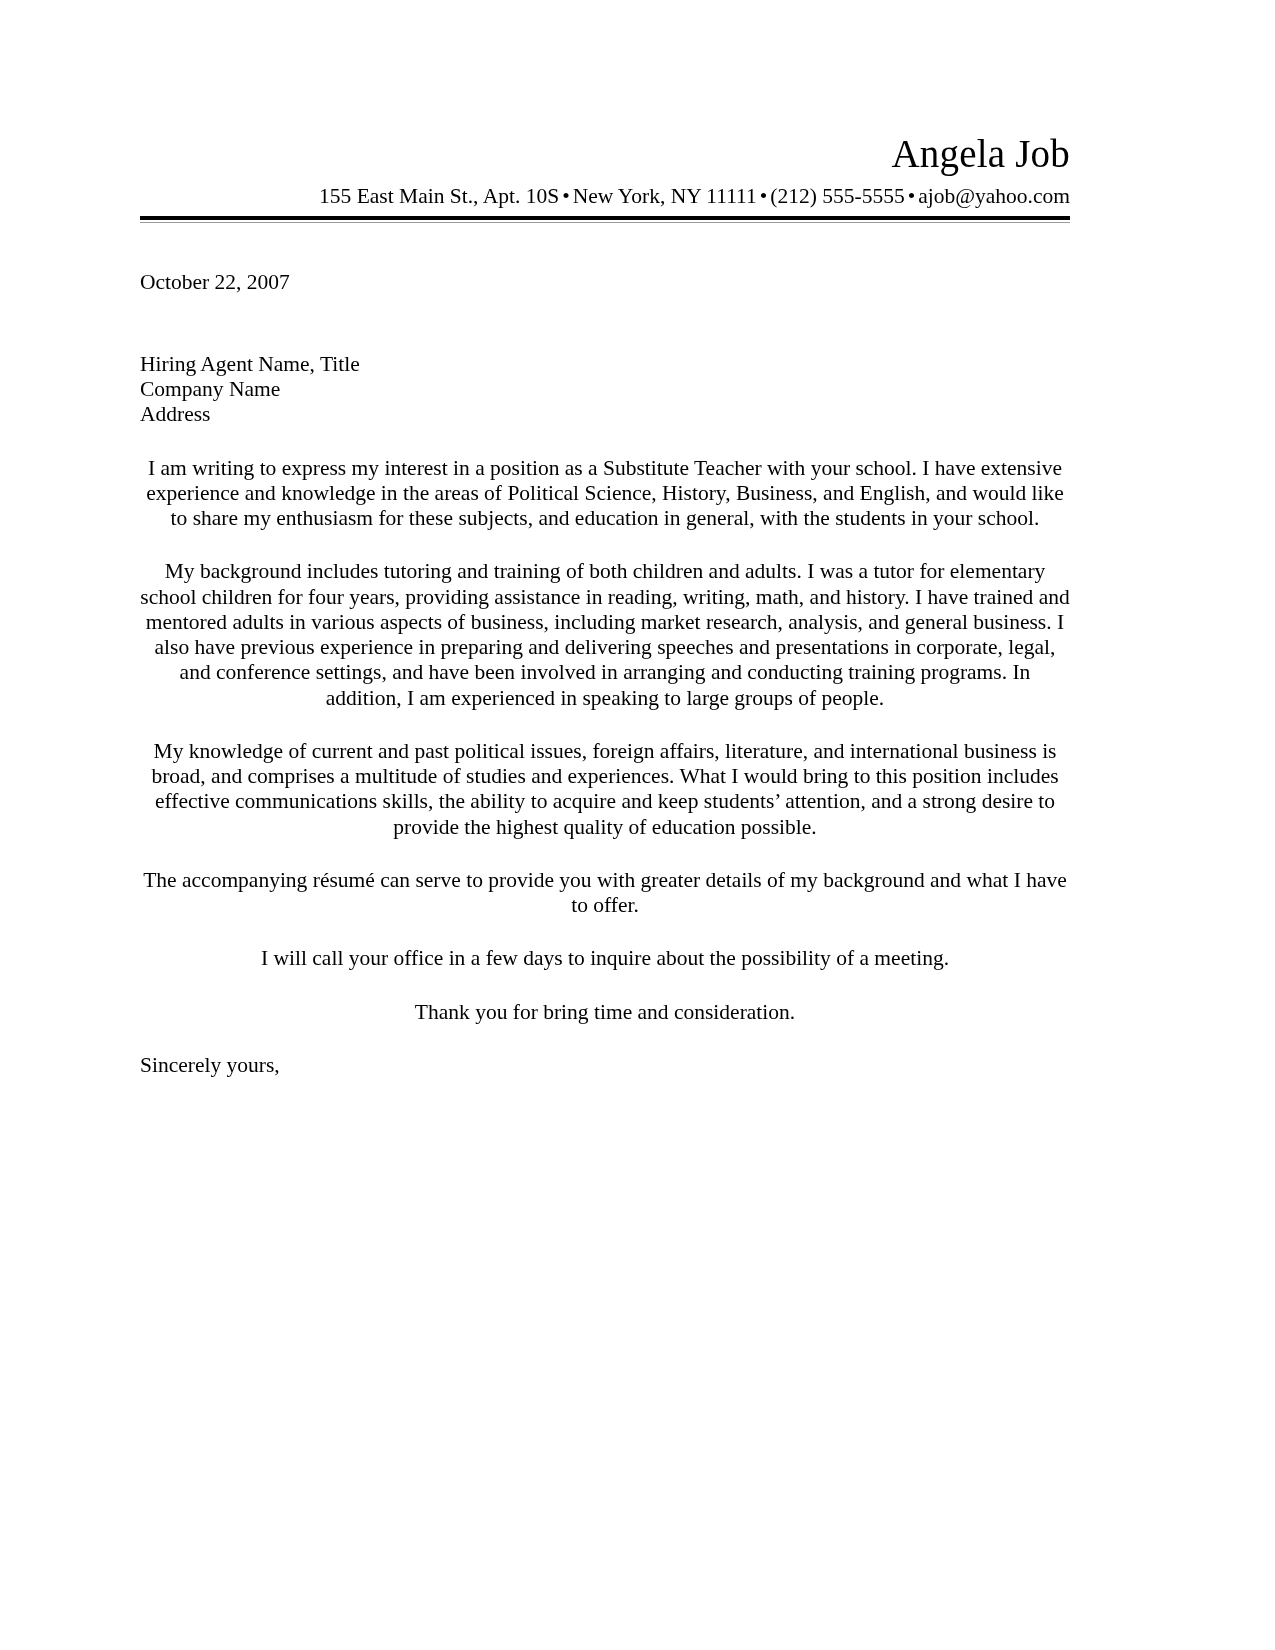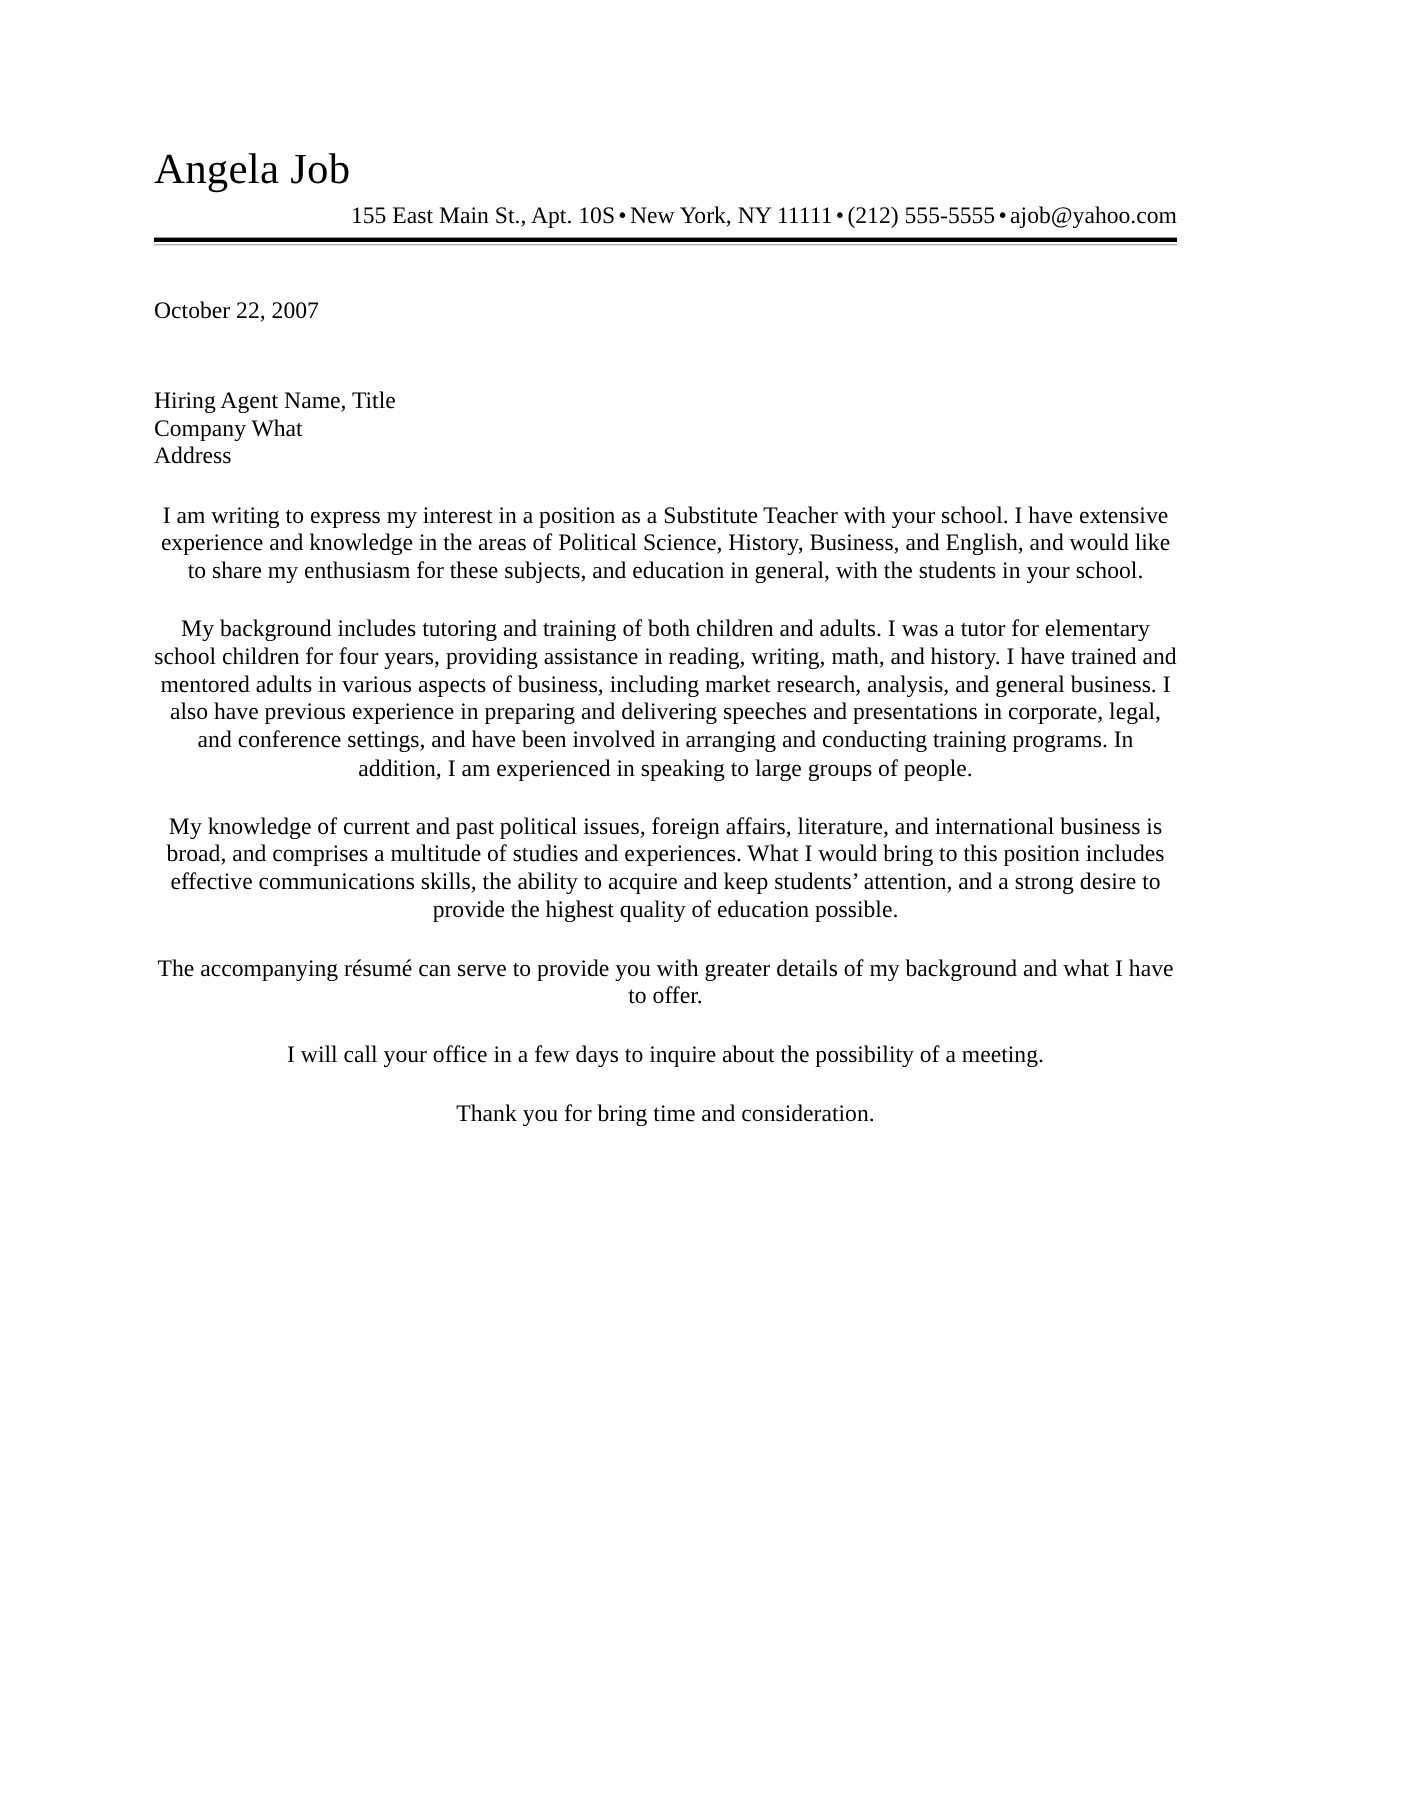--- a/index.html
+++ b/index.html
@@ -25,21 +25,21 @@
     position: absolute;
     left: 140px;
     top: 0;
     width: 930px;
   }
   
   .letterhead {
     padding-top: 132px;
   }
   .lh-name {
-    text-align: left;
+    text-align: right;
     font-size: 39px;
     line-height: 1.12;
     letter-spacing: 0.2px;
     font-weight: 400;
     white-space: nowrap;
   }
   .lh-contact {
     text-align: right;
     font-size: 21.5px;
     line-height: 1.25;
@@ -100,28 +100,29 @@
       </div>
       <div class="lh-rule"></div>
     </header>
 
     <section class="body-block">
 
       <div class="date-line">October 22, 2007</div>
 
       <div class="recipient">
         <div>Hiring Agent Name, Title</div>
-        <div>Company What</div>
+        <div>Company Name</div>
         <div>Address</div>
       </div>
 
 
       <p class="para">I am writing to express my interest in a position as a Substitute Teacher with your school.  I have extensive experience and knowledge in the areas of Political Science, History, Business, and English, and would like to share my enthusiasm for these subjects, and education in general, with the students in your school.</p>
       <p class="para">My background includes tutoring and training of both children and adults.  I was a tutor for elementary school children for four years, providing assistance in reading, writing, math, and history.  I have trained and mentored adults in various aspects of business, including market research, analysis, and general business.  I also have previous experience in preparing and delivering speeches and presentations in corporate, legal, and conference settings, and have been involved in arranging and conducting training programs.  In addition, I am experienced in speaking to large groups of people.</p>
       <p class="para">My knowledge of current and past political issues, foreign affairs, literature, and international business is broad, and comprises a multitude of studies and experiences.  What I would bring to this position includes effective communications skills, the ability to acquire and keep students’ attention, and a strong desire to provide the highest quality of education possible.</p>
       <p class="para">The accompanying résumé can serve to provide you with greater details of my background and what I have to offer.</p>
       <p class="para">I will call your office in a few days to inquire about the possibility of a meeting.</p>
       <p class="para">Thank you for bring time and consideration.</p>
 
+      <div class="closing">Sincerely yours,</div>
 
     </section>
   </div>
 </div>
 
 </body></html>

